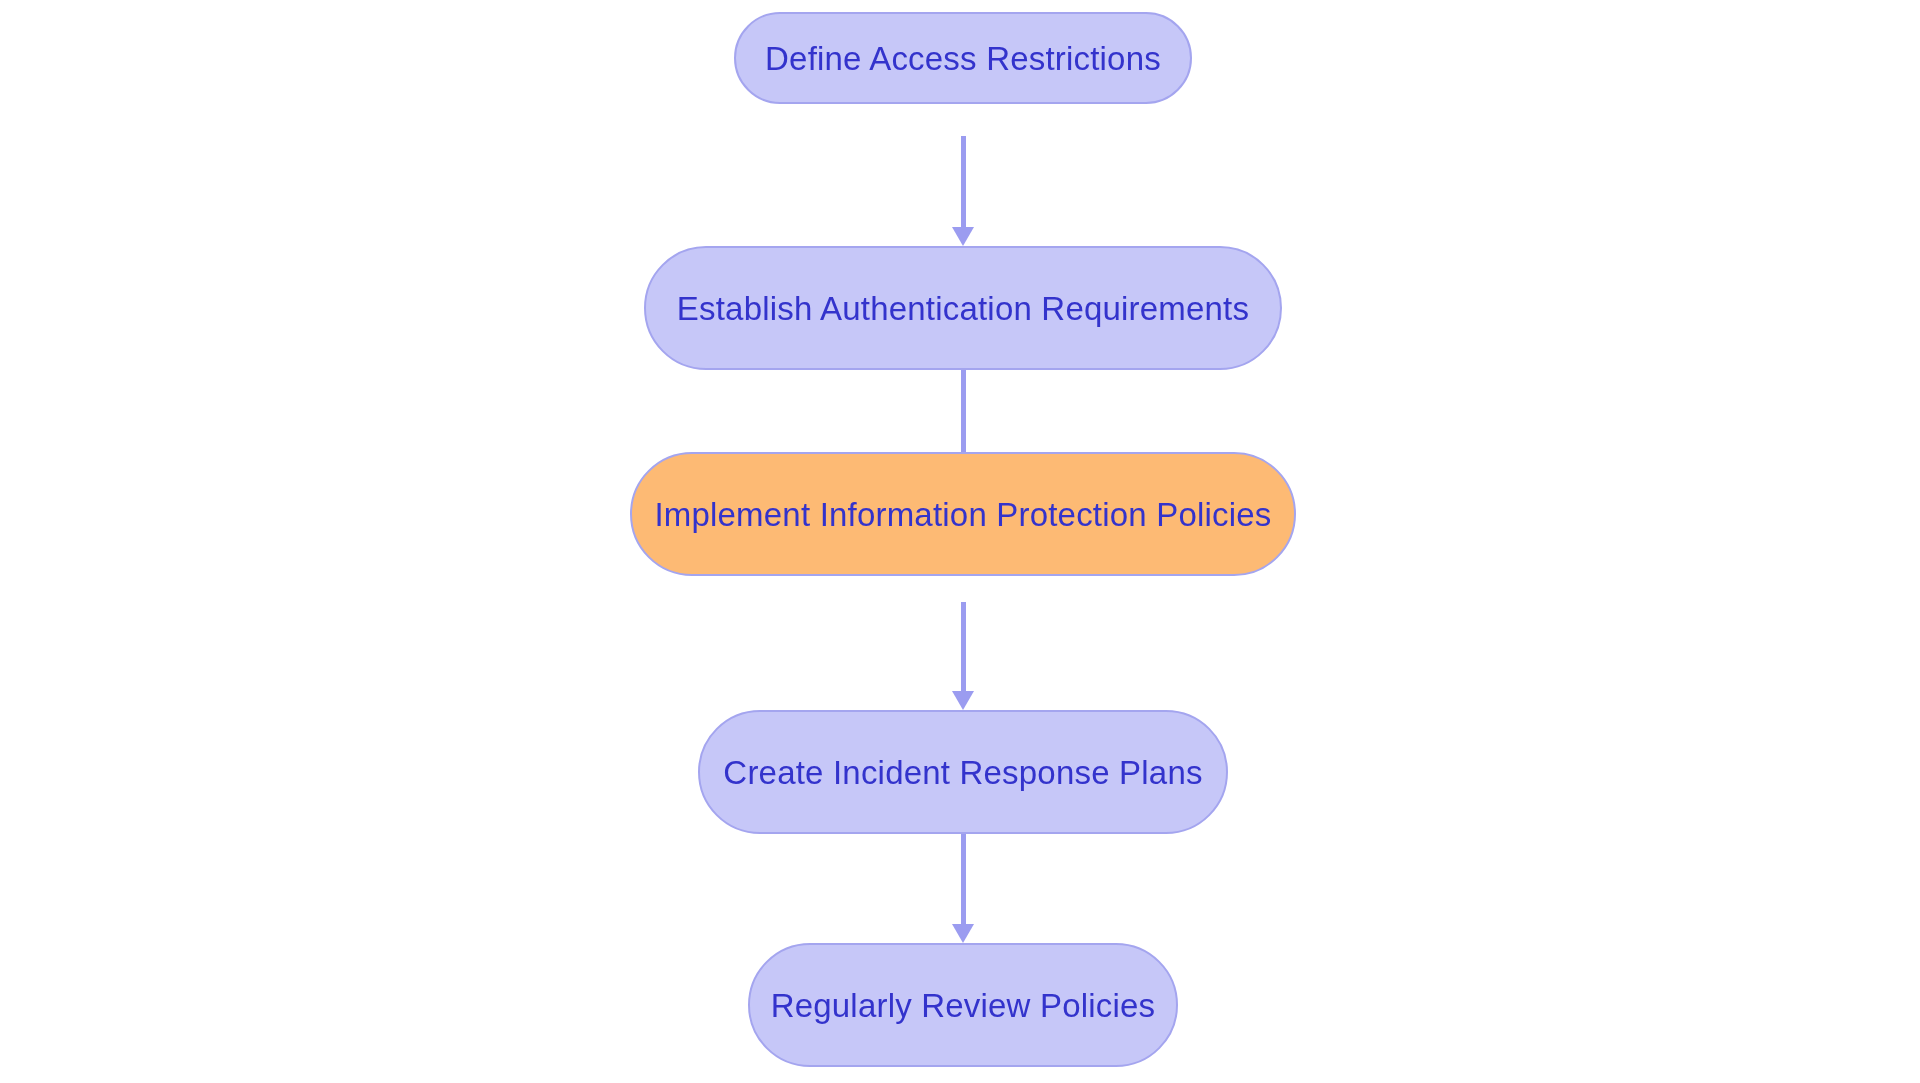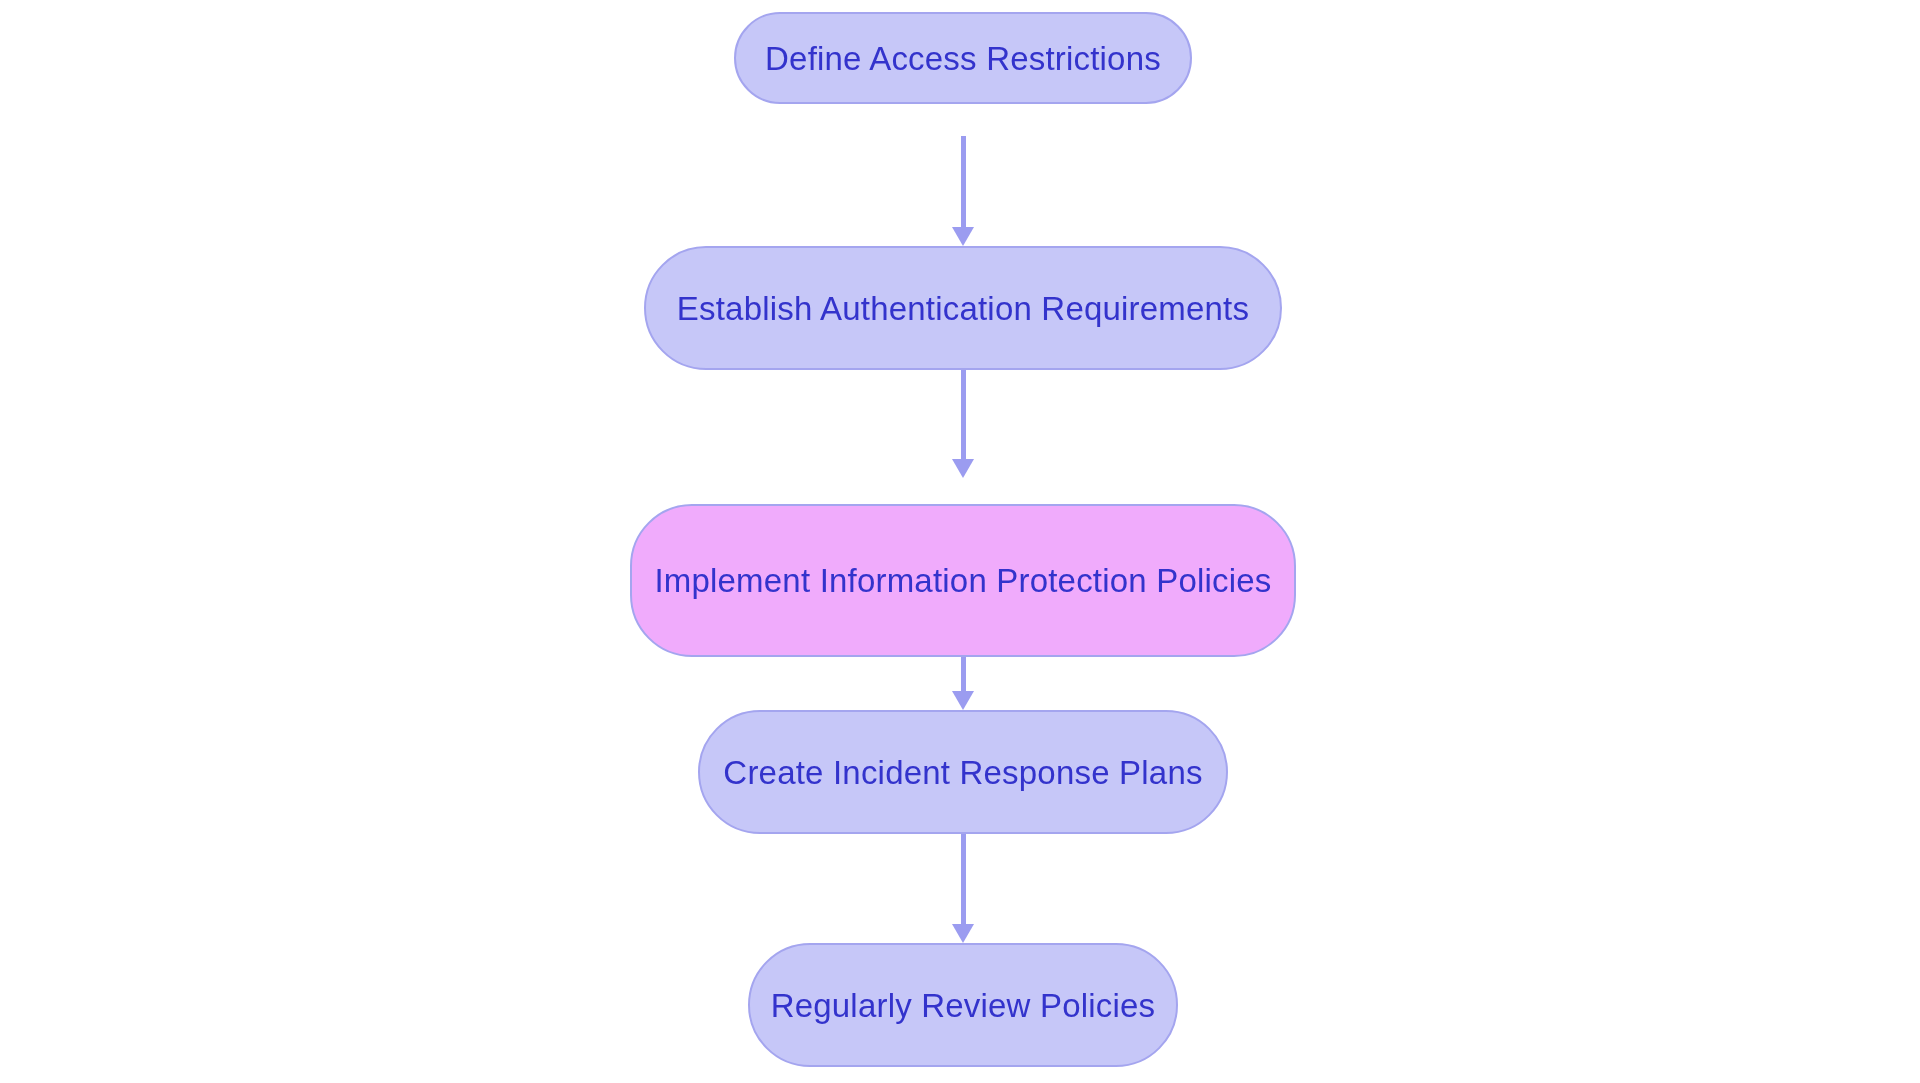--- a/index.html
+++ b/index.html
@@ -92,21 +92,21 @@
     <div class="edge-line" style="height: 92px; background: rgb(155, 156, 240);"></div>
     <div class="edge-arrowhead" style="border-top-color: rgb(155, 156, 240);"></div>
   </div>
 
   <div class="node" id="node-0" style="left: 963px; top: 12px; width: 458px; height: 92px; background: rgb(198, 199, 248); border-color: rgb(164, 165, 239);">
     <span class="node-label" style="color: rgb(51, 51, 204);">Define Access Restrictions</span>
   </div>
   <div class="node" id="node-1" style="left: 963px; top: 246px; width: 638px; height: 124px; background: rgb(198, 199, 248); border-color: rgb(164, 165, 239); align-items: center;">
     <span class="node-label" style="color: rgb(51, 51, 204);">Establish Authentication Requirements</span>
   </div>
-  <div class="node" id="node-2" style="left: 963px; top: 504px; width: 666px; height: 153px; background: #f0abfc; border-color: rgb(164, 165, 239);">
+  <div class="node" id="node-2" style="left: 963px; top: 452px; width: 666px; height: 124px; background: #fdba74; border-color: rgb(164, 165, 239);">
     <span class="node-label" style="color: rgb(51, 51, 204);">Implement Information Protection Policies</span>
   </div>
   <div class="node" id="node-4" style="left: 963px; top: 943px; width: 430px; height: 124px; background: rgb(198, 199, 248); border-color: rgb(164, 165, 239);">
     <span class="node-label" style="color: rgb(51, 51, 204);">Regularly Review Policies</span>
   </div>
   <div class="node" id="node-3" style="left: 963px; top: 710px; width: 530px; height: 124px; background: rgb(198, 199, 248); border-color: rgb(164, 165, 239);">
     <span class="node-label" style="color: rgb(51, 51, 204);">Create Incident Response Plans</span>
   </div>
 
 </div>

